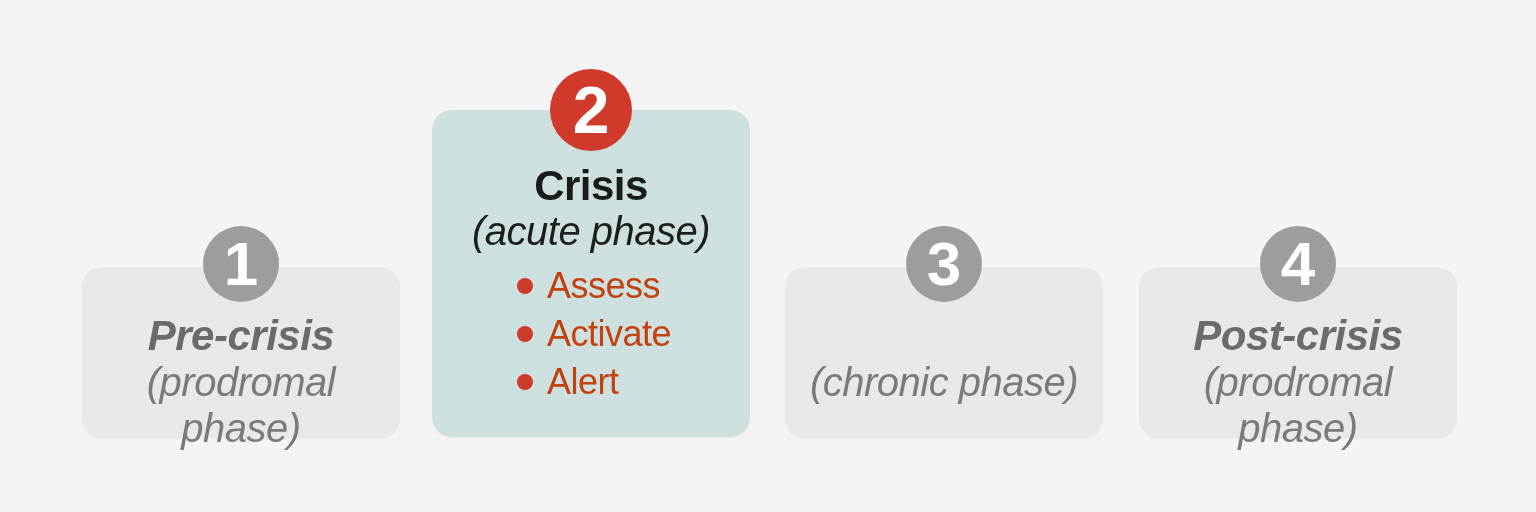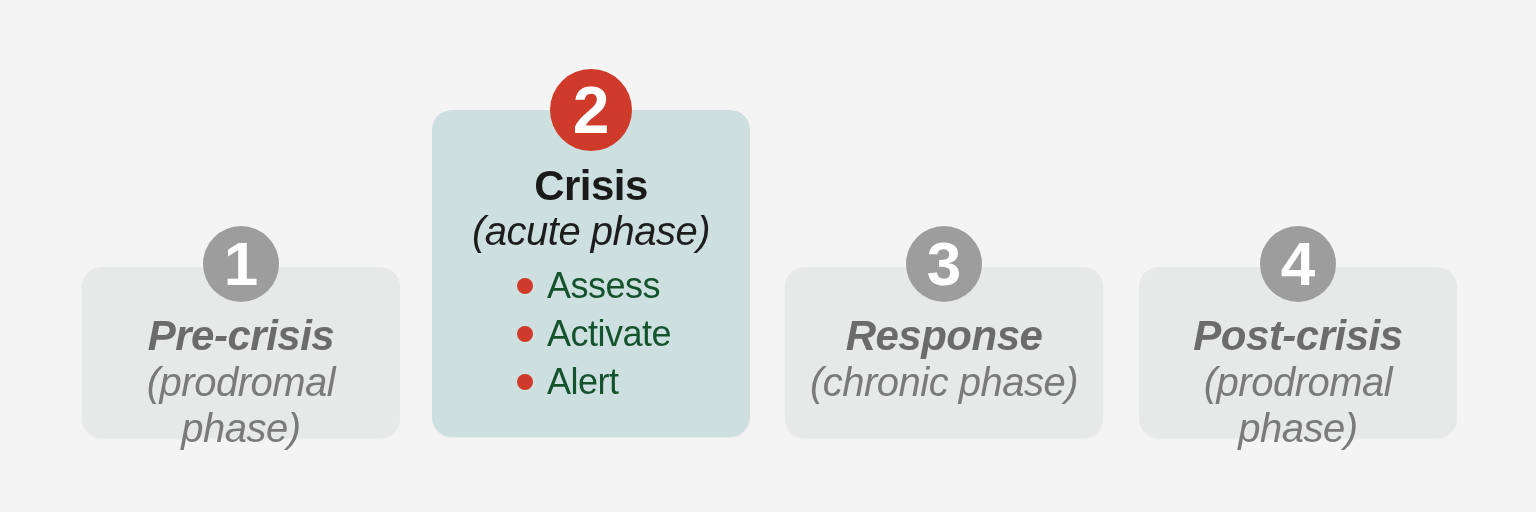--- a/index.html
+++ b/index.html
@@ -106,21 +106,21 @@
   .bullet-list {
     position: absolute;
     left: 85px;
     top: 152px;
   }
   .bullet-row {
     display: flex;
     align-items: center;
     height: 48px;
     font-size: 36px;
-    color: #14532d;
+    color: #c2410c;
     letter-spacing: -0.5px;
   }
   .bullet-dot {
     width: 16px;
     height: 16px;
     border-radius: 50%;
     background: #d03a2b;
     margin-right: 14px;
     flex: 0 0 auto;
   }
@@ -157,21 +157,20 @@
         <span class="bullet-dot"></span>
         <span>Alert</span>
       </div>
     </div>
   </div>
 
   <div class="badge gray badge-3">
     <span>3</span>
   </div>
   <div class="card default card-3">
-    <div class="title">Response</div>
     <div class="subtitle">(chronic phase)</div>
   </div>
 
   <div class="badge gray badge-4">
     <span>4</span>
   </div>
   <div class="card default card-4">
     <div class="title">Post-crisis</div>
     <div class="subtitle">(prodromal phase)</div>
   </div>

